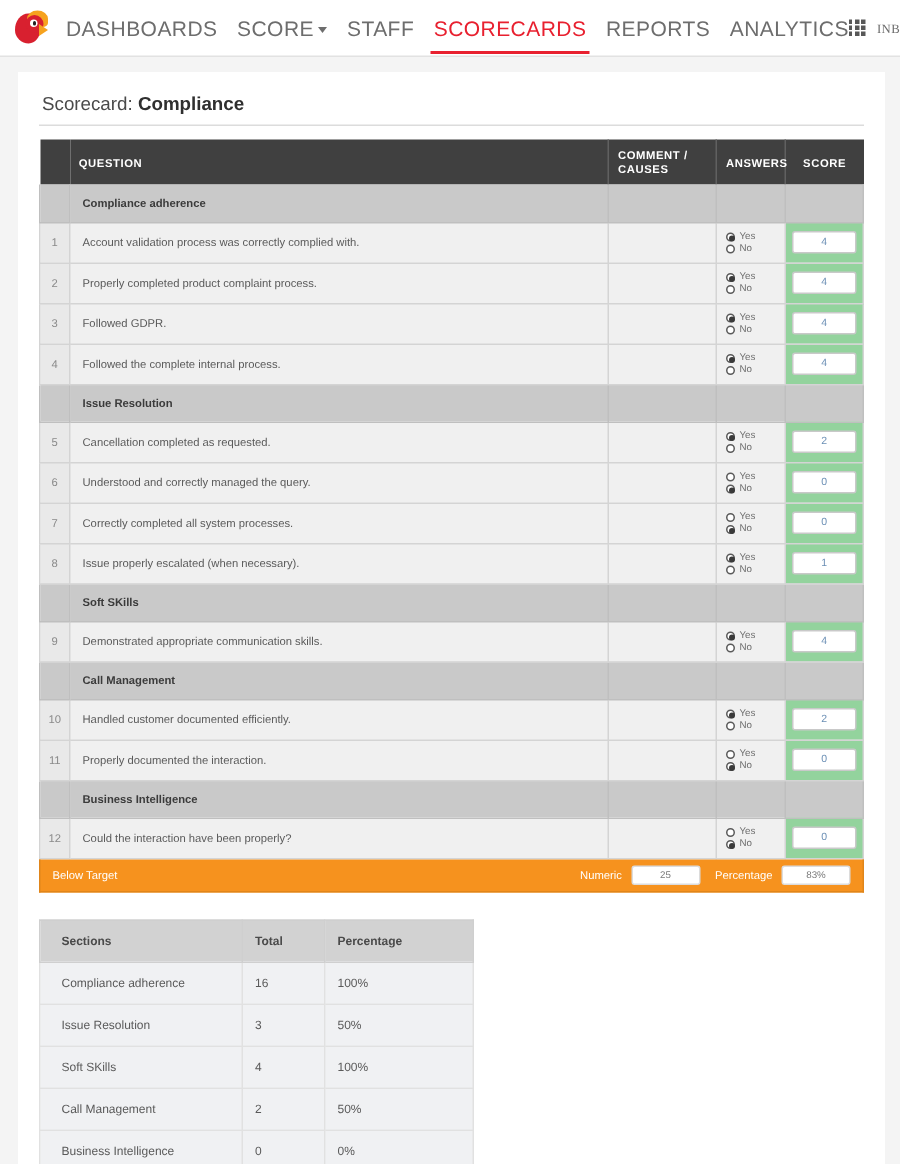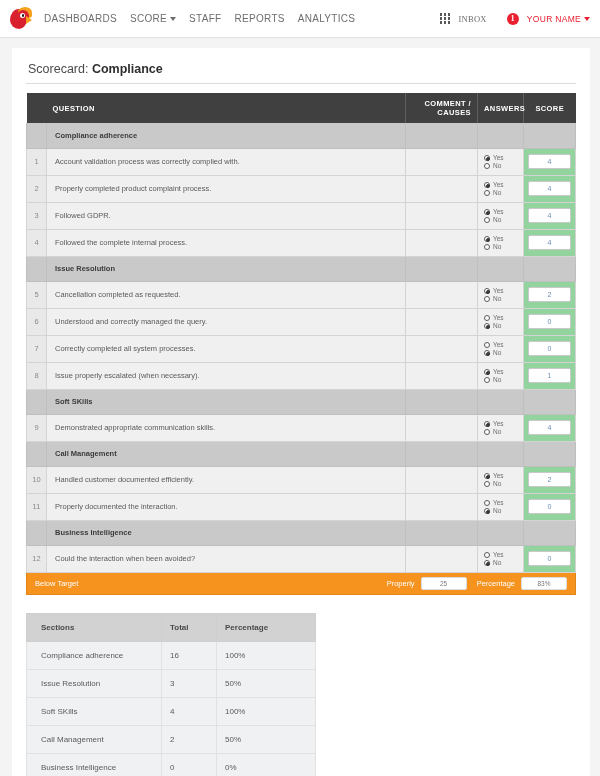--- a/index.html
+++ b/index.html
@@ -73,21 +73,21 @@
     border-left: 6px solid #f6a21e;
   }
 
   .nav {
     display: flex;
     align-items: center;
     gap: 13px;
     flex: 1 1 auto;
   }
   .nav-item {
-    font-size: 10px;
+    font-size: 14px;
     letter-spacing: 0.3px;
     color: #6d6d6d;
     text-decoration: none;
     white-space: nowrap;
     position: relative;
     padding: 12px 0 12px 0;
     cursor: pointer;
   }
   .nav-item.active {
     color: #e8202f;
@@ -192,21 +192,21 @@
     font-size: 7.5px;
     letter-spacing: 0.4px;
     font-weight: bold;
     padding: 6px 6px;
     text-align: left;
     border-right: 1px solid #606060;
     vertical-align: middle;
   }
   .sc-table th.c-num { width: 20px; border-right: none; padding: 0; }
   .sc-table th.c-q   { width: auto; }
-  .sc-table th.c-cc  { width: 72px; text-align: right; }
+  .sc-table th.c-cc  { width: 72px; }
   .sc-table th.c-ans { width: 46px; text-align: left; }
   .sc-table th.c-sc  { width: 52px; text-align: center; border-right: none; }
 
   .sc-table td {
     border: 1px solid #d4d4d4;
     border-top: none;
     padding: 0;
     font-size: 7.5px;
     color: #5a5a5a;
     background: #f0f0f0;
@@ -359,20 +359,21 @@
     <span class="head"></span>
     <span class="eye"></span>
     <span class="pupil"></span>
     <span class="beak"></span>
   </div>
 
   <div class="nav" id="nav-root">
       <a class="nav-item"><span>DASHBOARDS</span></a>
       <a class="nav-item"><span>SCORE</span><span class="caret"></span></a>
       <a class="nav-item"><span>STAFF</span></a>
+      <a class="nav-item active"><span>SCORECARDS</span></a>
       <a class="nav-item"><span>REPORTS</span></a>
       <a class="nav-item"><span>ANALYTICS</span></a>
     </div>
 
   <div class="nav-right">
     <div class="grid-icon">
       <i></i>
         <i></i>
         <i></i>
         <i></i>
@@ -664,21 +665,21 @@
           </tr>
           <tr class="sec-row">
             <td class="num"></td>
             <td class="sec-label">Business Intelligence</td>
             <td></td>
             <td></td>
             <td></td>
           </tr>
           <tr class="q-row">
             <td class="num">12</td>
-            <td class="qtext">Could the interaction when been avoided?</td>
+            <td class="qtext">Could the interaction have been properly?</td>
             <td class="cc"></td>
             <td class="ans">
               <div class="radio-group">
                 <label class="radio-opt">
                   <span class="radio-dot"></span>
                   <span>Yes</span>
                 </label>
                 <label class="radio-opt">
                   <span class="radio-dot on"></span>
                   <span>No</span>
@@ -688,21 +689,21 @@
             <td class="score">
               <div class="score-box">0</div>
             </td>
           </tr>
         </tbody>
     </table>
 
     <div class="footer-bar">
       <div class="ft-label">Below Target</div>
       <div class="ft-field">
-        <span>Properly</span>
+        <span>Numeric</span>
         <div class="ft-input">25</div>
       </div>
       <div class="ft-field">
         <span>Percentage</span>
         <div class="ft-input">83%</div>
       </div>
     </div>
 
     <div class="summary-wrap">
       <table class="sum-table">

